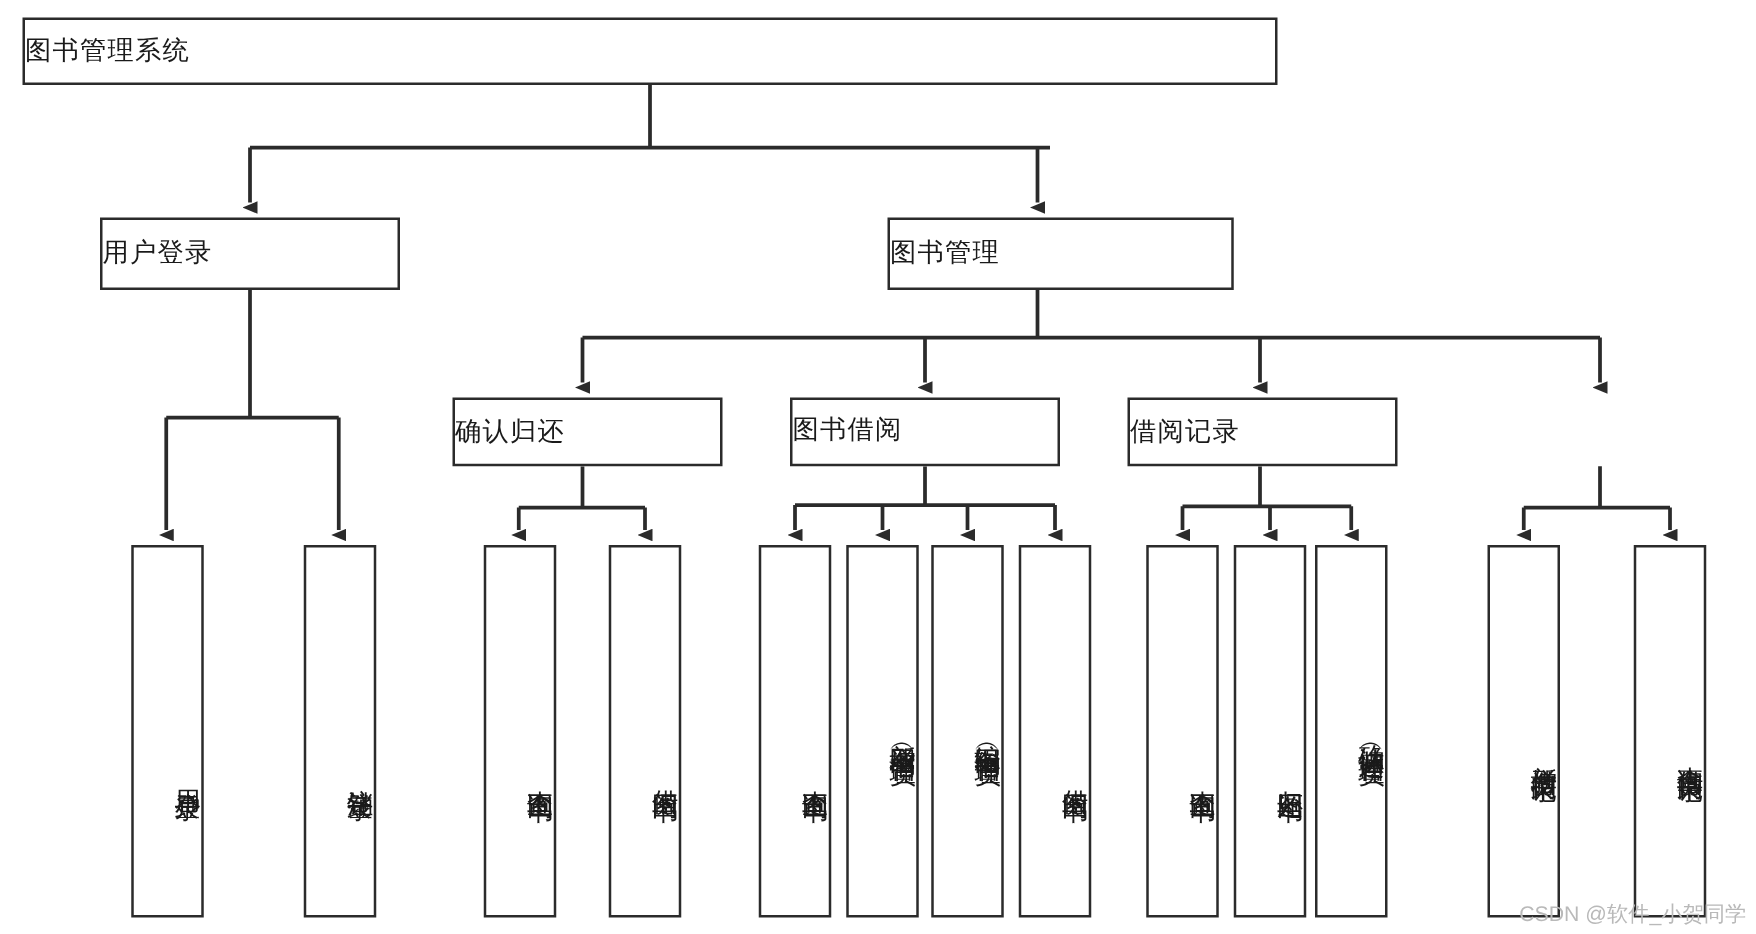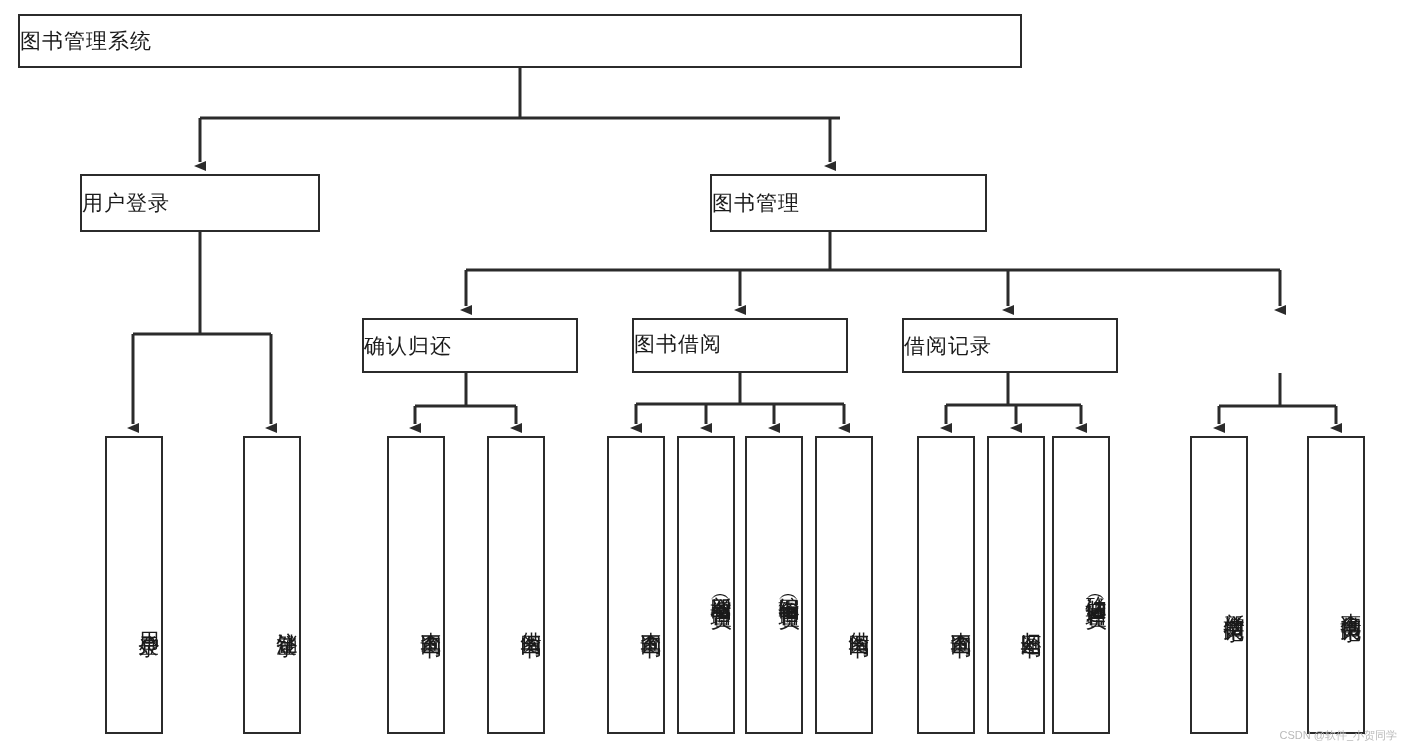--- a/index.html
+++ b/index.html
@@ -53,21 +53,21 @@
     line-height: 1.1;
   }
   .vert .label {
     writing-mode: vertical-rl;
     text-orientation: upright;
   }
   #watermark {
     position: absolute;
     right: 8px;
     bottom: 4px;
-    font-size: 11px;
+    font-size: 17px;
     color: #b9b9b9;
     white-space: nowrap;
     user-select: none;
   }
 </style>
 </head>
 <body>
 
 <div id="canvas">
 

